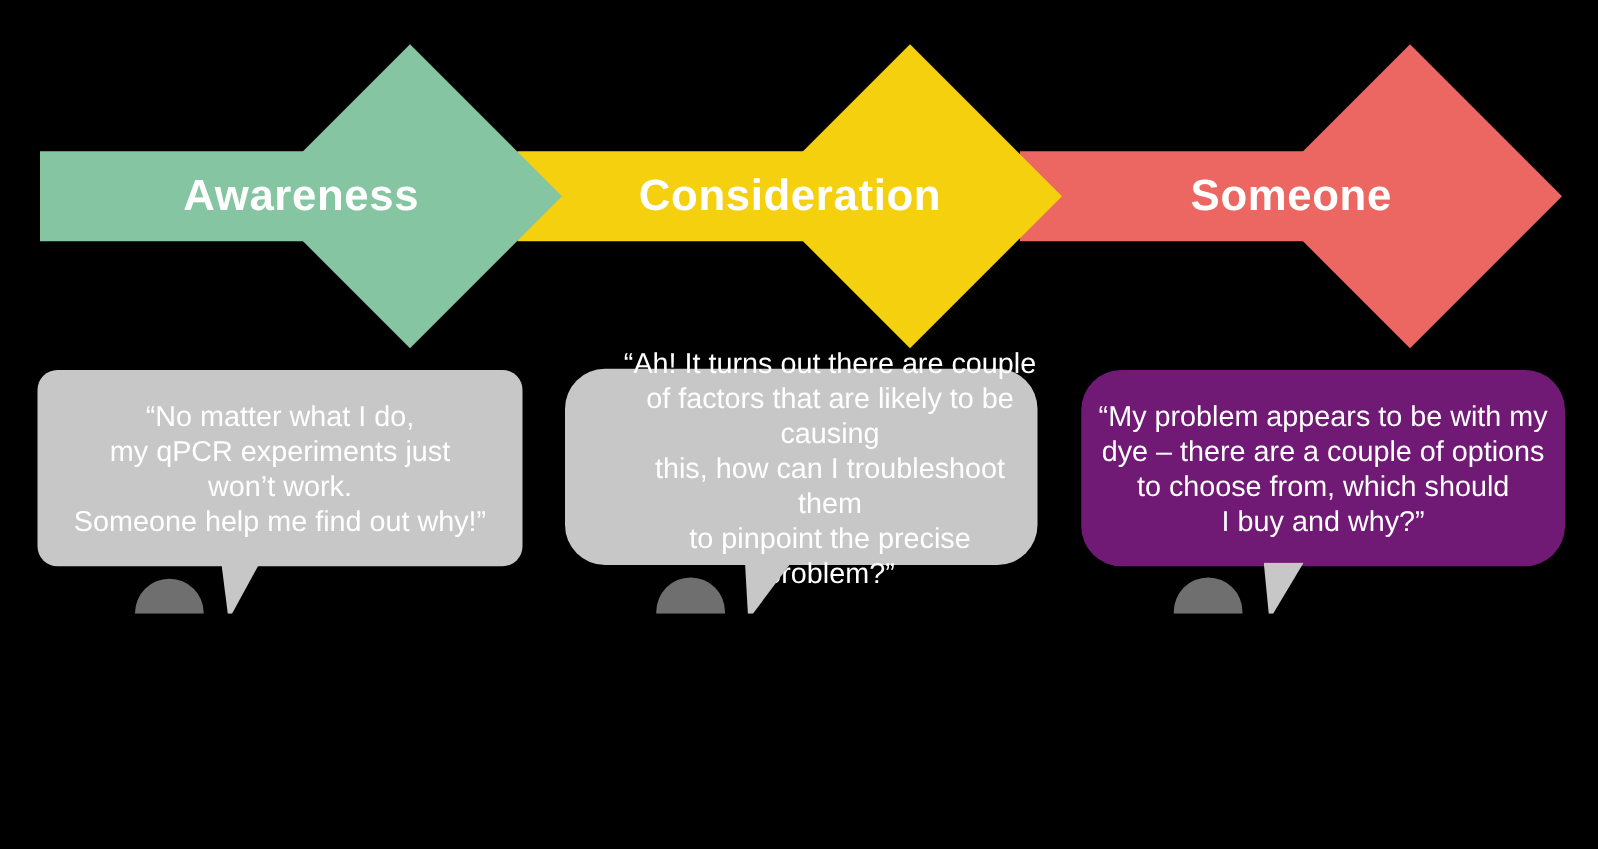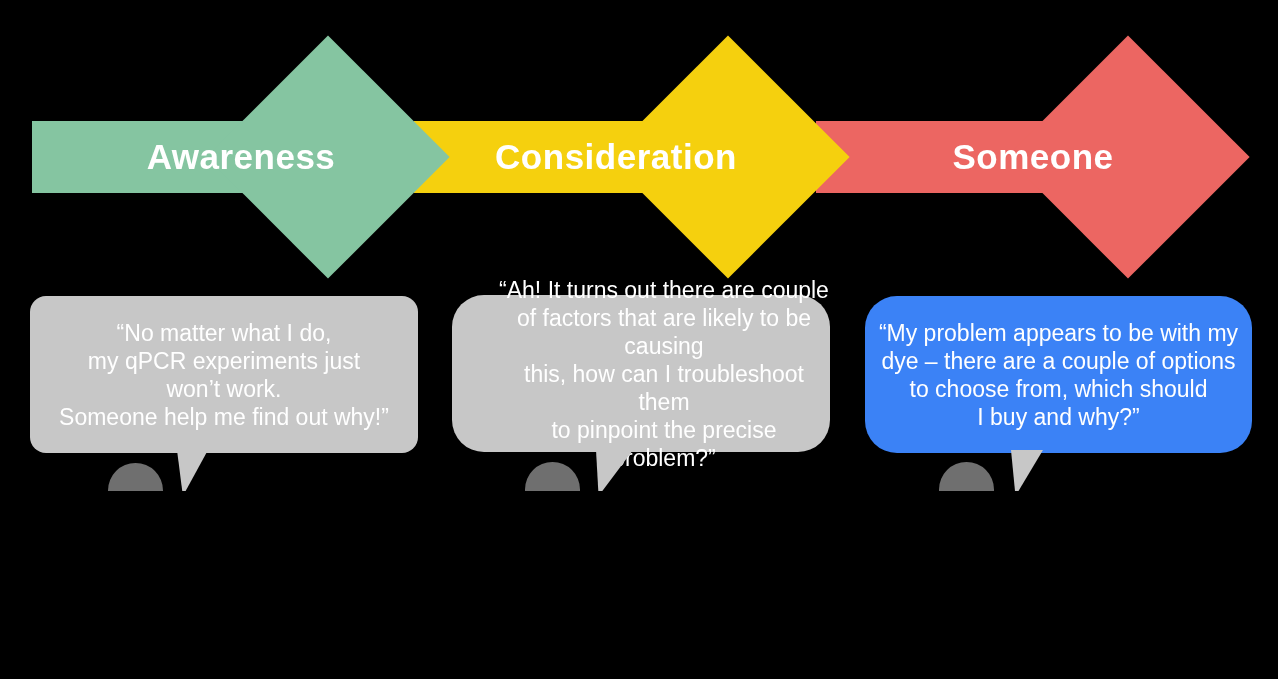--- a/index.html
+++ b/index.html
@@ -26,21 +26,21 @@
     display:flex;align-items:center;justify-content:center;
     font-size:35px;font-weight:600;letter-spacing:.5px;
     color:#fff;
   }
   .stage-1{z-index:3;} .stage-2{z-index:2;} .stage-3{z-index:1;}
   .s1-bar{left:32px;width:301px;}
   .s1-diamond{left:242px;}
   .s1-label{left:32px;width:418px;}
   .s2-bar{left:414px;width:318px;}
   .s2-diamond{left:642px;}
-  .s2-label{left:398px;width:436px;}
+  .s2-label{left:414px;width:436px;}
   .s3-bar{left:816px;width:316px;}
   .s3-diamond{left:1042px;}
   .s3-label{left:816px;width:434px;}
 
   .bubble{
     position:absolute;top:296px;height:157px;
     border-radius:32px;
     display:flex;align-items:center;justify-content:center;
     z-index:4;
   }
@@ -100,21 +100,21 @@
   <div class="tail tail-1" style="background-color: rgb(199, 199, 199);"></div>
 
   <div class="bubble bubble-2" style="background-color: rgb(199, 199, 199);">
     <div class="bubble-text" style="color: rgb(255, 255, 255); margin-left: 46px;">“Ah! It turns out there are couple
 of factors that are likely to be causing
 this, how can I troubleshoot them
 to pinpoint the precise problem?”</div>
   </div>
   <div class="tail tail-2" style="background-color: rgb(199, 199, 199);"></div>
 
-  <div class="bubble bubble-3" style="background-color: #3b82f6;">
+  <div class="bubble bubble-3" style="background-color: #701a75;">
     <div class="bubble-text" style="color: rgb(255, 255, 255);">“My problem appears to be with my
 dye – there are a couple of options
 to choose from, which should
 I buy and why?”</div>
   </div>
   <div class="tail tail-3" style="background-color: rgb(199, 199, 199);"></div>
 
   <div class="person">
     <div class="head p1-head" style="background-color: rgb(111, 111, 111);"></div>
     <div class="torso p1-torso" style="background-color: rgb(111, 111, 111);"></div>

